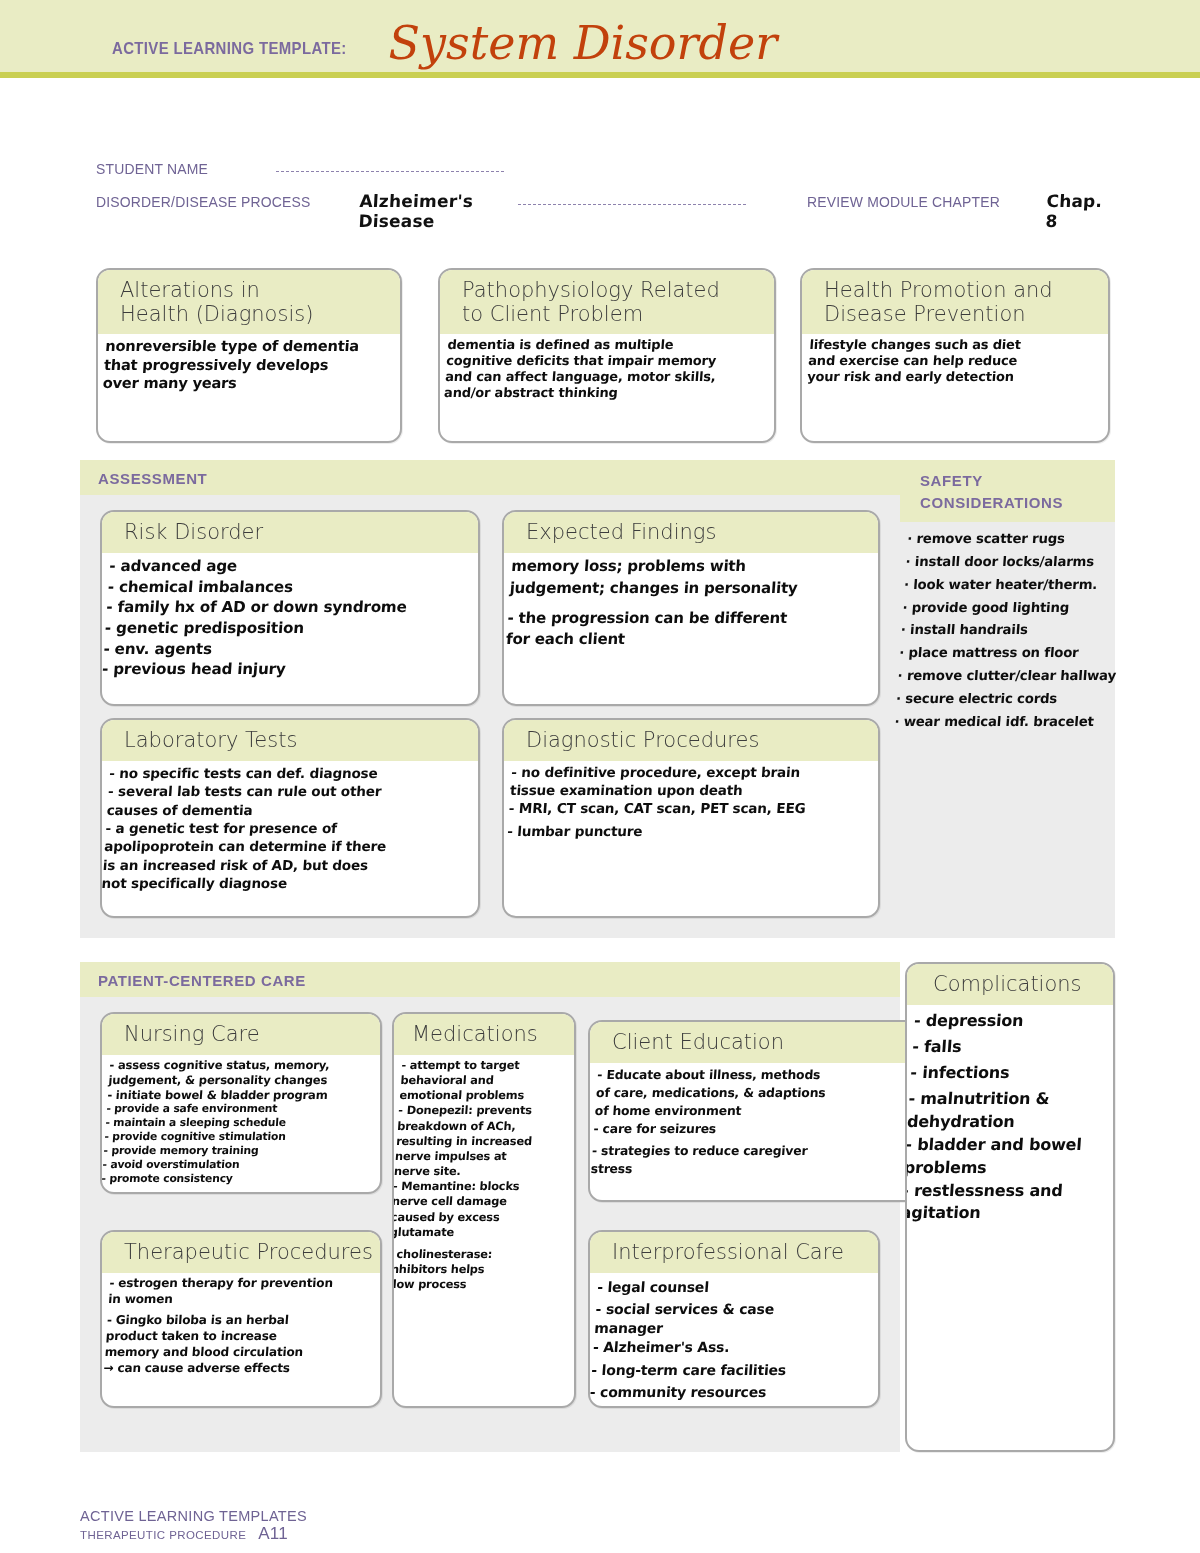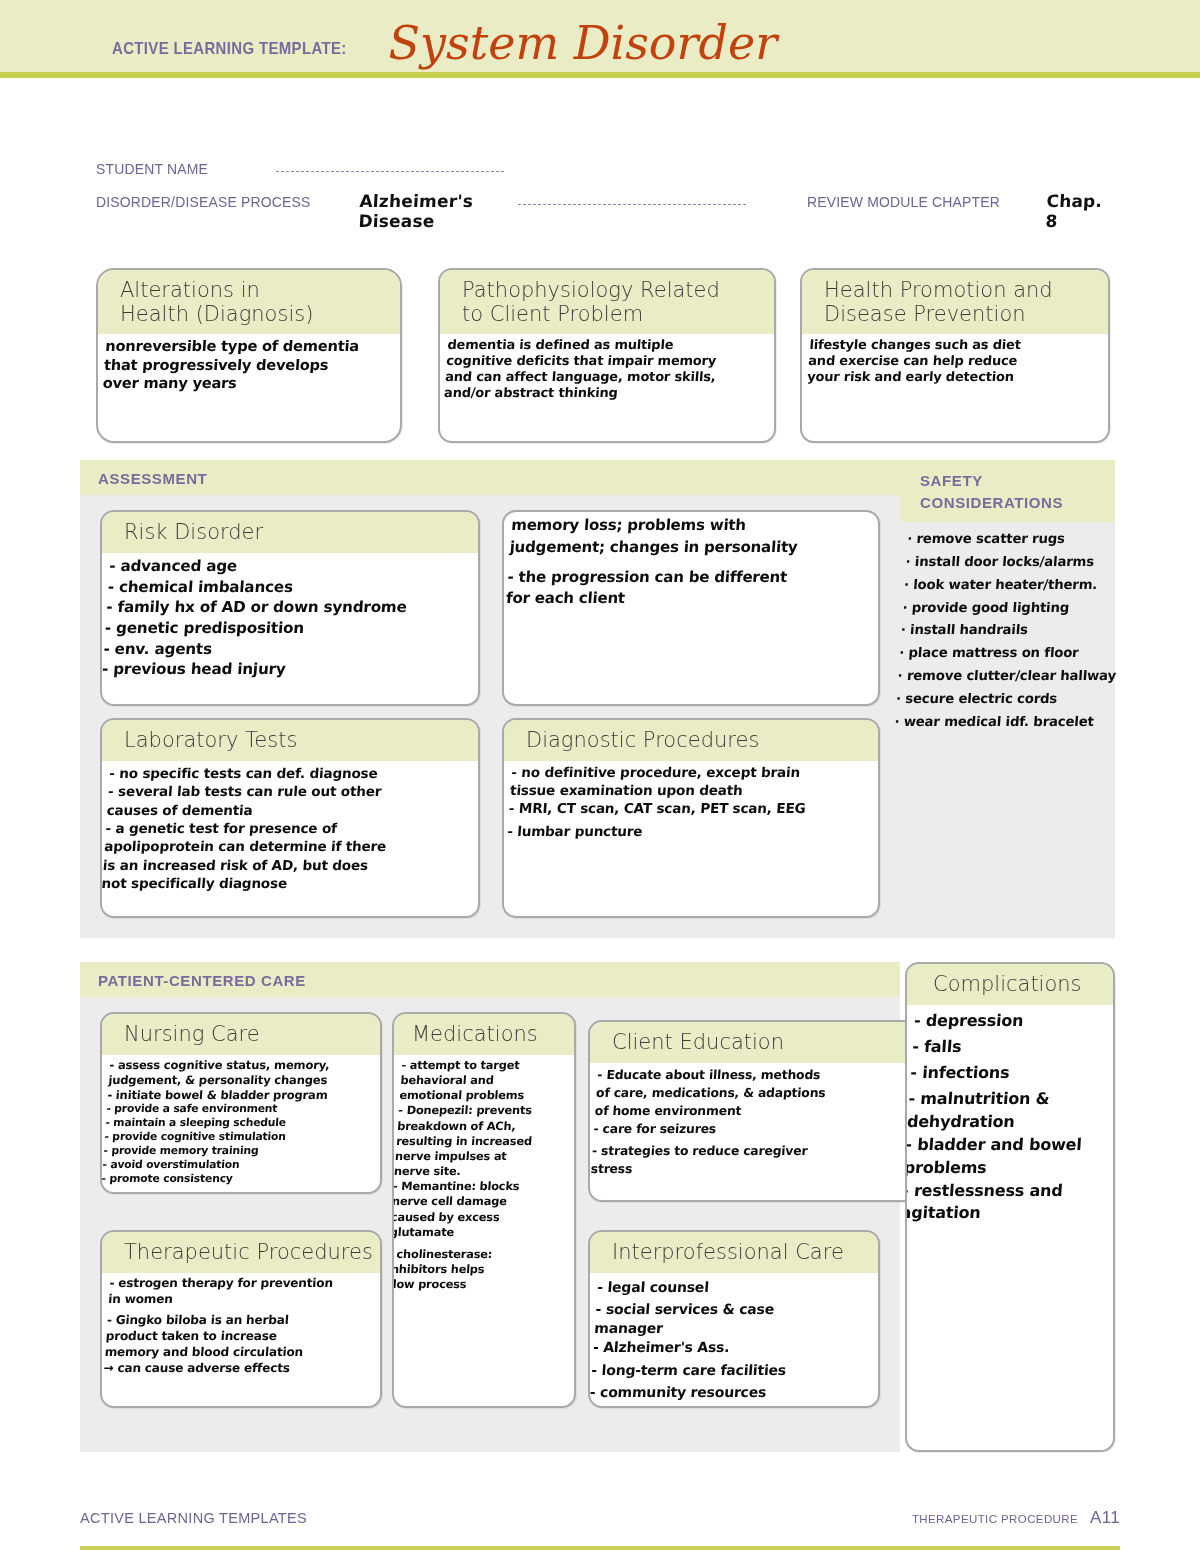--- a/index.html
+++ b/index.html
@@ -32,40 +32,40 @@
   .hw{font-family:"DejaVu Sans",sans-serif;font-weight:bold;color:#0d0d0d;font-size:14.6px;line-height:1.28;
       letter-spacing:-.2px;transform:skewX(-4deg);transform-origin:left top;}
   .hw div{white-space:nowrap;}
   .hw.sm{font-size:13px;line-height:1.22;}
   .hw.xs{font-size:11.6px;line-height:1.18;}
   .hw.med{font-size:13.6px;line-height:1.3;}
 
   
   .toprow{position:absolute;top:268px;left:0;width:1200px;height:175px;}
   .tbox{position:absolute;height:175px;}
-  #tb1{left:96px;width:306px;border-radius:18px;}
+  #tb1{left:96px;width:306px;}
   #tb2{left:438px;width:338px;}
   #tb3{left:800px;width:310px;}
 
   
   .assess{position:absolute;left:80px;top:460px;width:820px;height:478px;background:#ececec;}
   .sect-hd{background:#e9ecc4;padding:10px 0 8px 18px;font-size:15px;font-weight:bold;color:#7b6a9e;letter-spacing:.6px;
            font-family:"Liberation Sans",sans-serif;}
   .safety{position:absolute;left:900px;top:460px;width:215px;height:478px;background:#ececec;}
   .safety .sect-hd{line-height:1.45;padding-left:20px;}
 
   .pcc{position:absolute;left:80px;top:962px;width:820px;height:490px;background:#ececec;}
   .comp{position:absolute;left:905px;top:962px;width:210px;height:490px;}
 
   .inner{position:absolute;}
 
   
   .footer{position:absolute;left:80px;top:1508px;width:1040px;}
-  .footer-row{display:flex;justify-content:space-between;align-items:center;color:#6f6394;
-              font-family:"Liberation Sans Narrow","Liberation Sans",sans-serif;font-size:14.5px;letter-spacing:.3px;padding-bottom:18px;}
+  .footer-row{display:flex;justify-content:space-between;align-items:flex-start;color:#6f6394;
+              font-family:"Liberation Sans Narrow","Liberation Sans",sans-serif;font-size:14.5px;letter-spacing:.3px;padding-bottom:10px;flex-direction:column;}
   .footer-right{display:flex;align-items:baseline;gap:12px;}
   .footer-right .lbl{font-size:11.5px;letter-spacing:.4px;}
   .footer-right .pg{font-size:17px;color:#6f6394;}
   .footer-rule{height:4px;background:#c9cf52;}
 </style>
 </head>
 <body>
 
 <div class="banner">
   <div class="banner-sub">ACTIVE LEARNING TEMPLATE:</div>
@@ -146,20 +146,21 @@
         <div>- chemical imbalances</div>
         <div>- family hx of AD or down syndrome</div>
         <div>- genetic predisposition</div>
         <div>- env. agents</div>
         <div>- previous head injury</div>
       </div>
     </div>
   </div>
 
   <div class="inner card" style="left:422px;top:50px;width:378px;height:196px;">
+    <div class="card-hd">Expected Findings</div>
     <div class="card-bd">
       <div class="hw" style="font-size:15px;line-height:1.45;">
         <div>memory loss; problems with</div>
         <div>  judgement; changes in personality</div>
         <div style="height:8px;"></div>
         <div>- the progression can be different</div>
         <div> for each client</div>
       </div>
     </div>
   </div>

